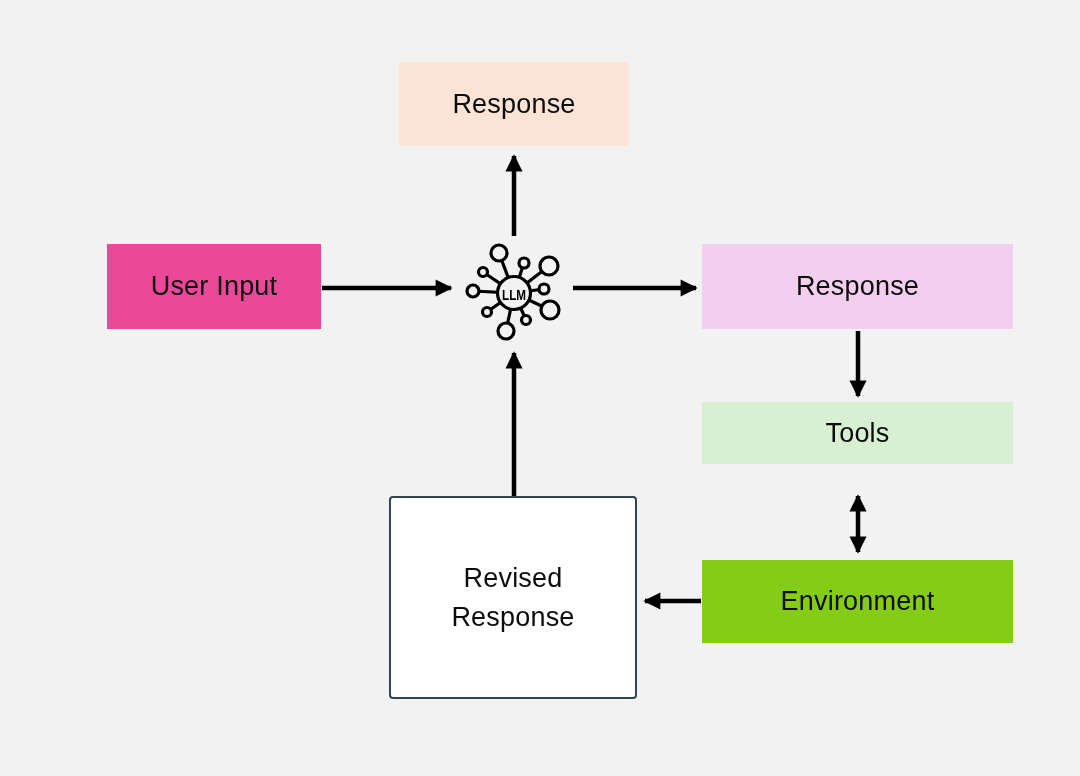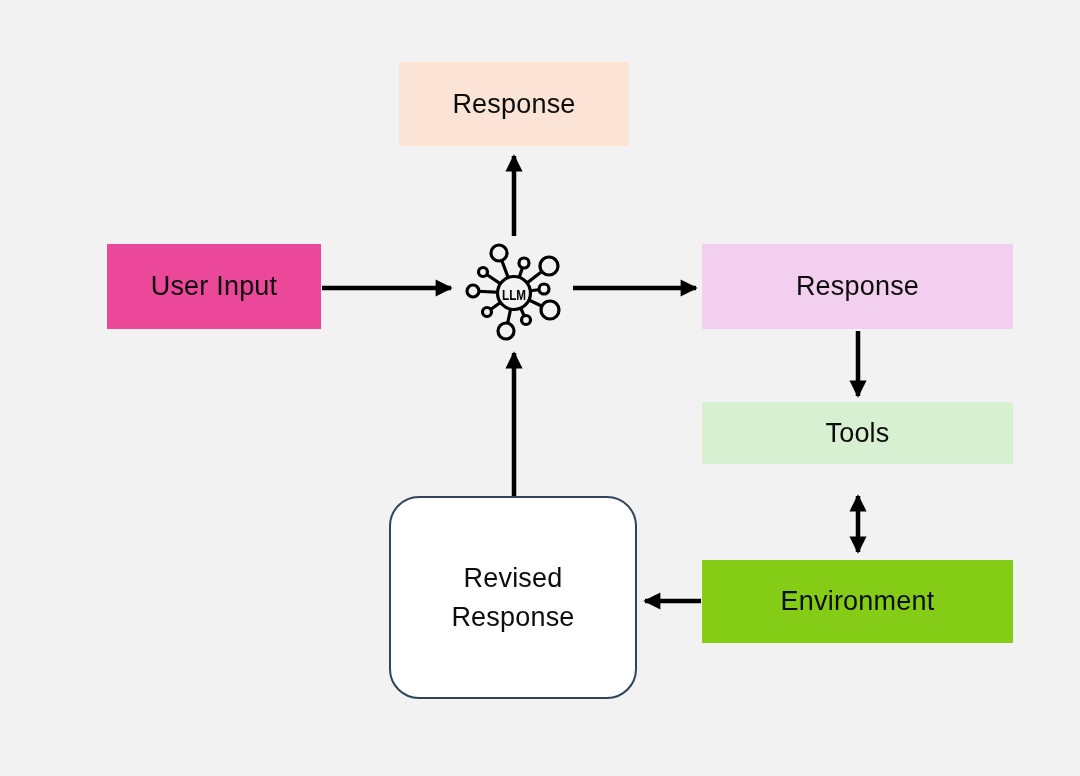--- a/index.html
+++ b/index.html
@@ -34,21 +34,21 @@
     box-sizing: border-box;
   }
   .node-response   { left: 399px; top:  62px; width: 230px; height:  84px; }
   .node-user-input { left: 107px; top: 244px; width: 214px; height:  85px; }
   .node-reasoning  { left: 702px; top: 244px; width: 311px; height:  85px; }
   .node-tools      { left: 702px; top: 402px; width: 311px; height:  62px; }
   .node-environment{ left: 702px; top: 560px; width: 311px; height:  83px; }
   .node-revised {
     left: 389px; top: 496px; width: 248px; height: 203px;
     border: 2px solid #2F4458;
-    border-radius: 30px;
+    border-radius: 4px;
     background: #FFFFFF;
     line-height: 1.42;
     text-align: center;
   }
   .node-revised .wrap-label {
     display: inline-block;
     max-width: 165px;
   }
 </style>
 </head>

